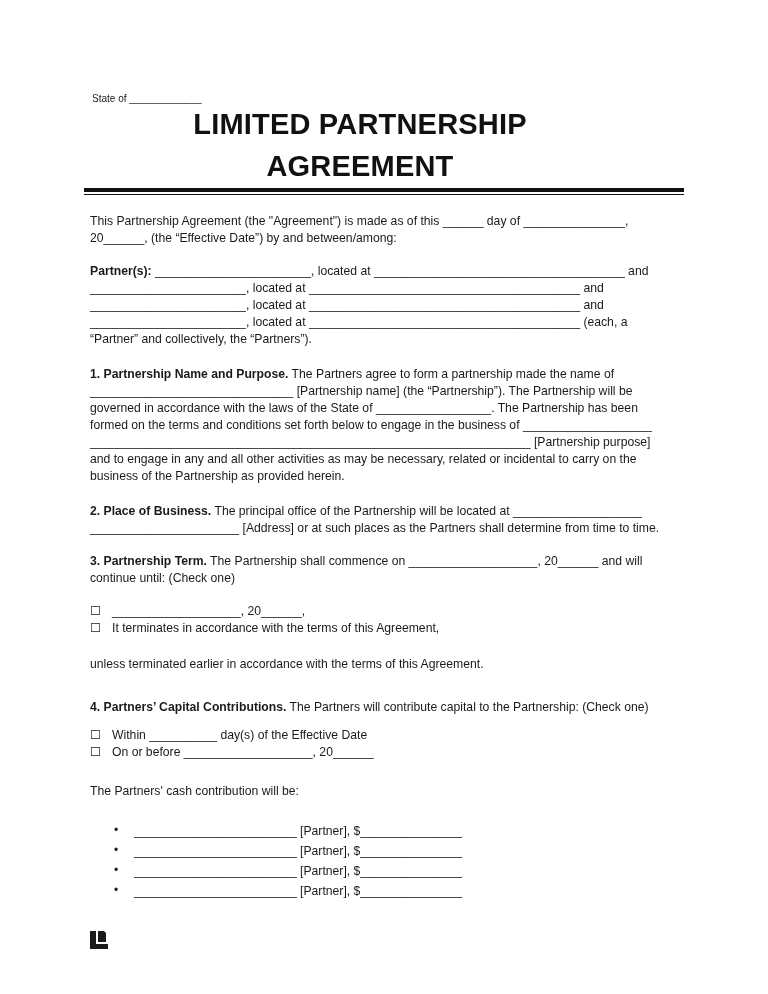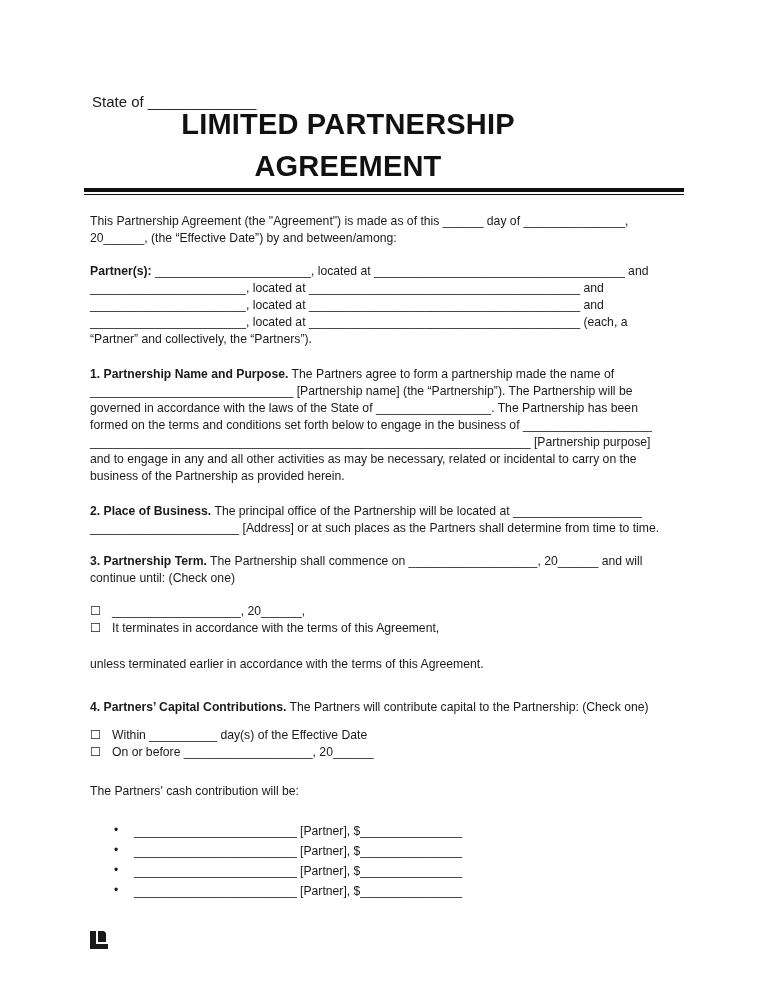--- a/index.html
+++ b/index.html
@@ -1,20 +1,20 @@
 <!DOCTYPE html>
 <html><head>
 <meta charset="utf-8">
 <style>
   html, body { margin:0; padding:0; background:#ffffff; }
   body { width:768px; height:994px; position:relative; overflow:hidden;
          font-family:"Liberation Sans", sans-serif; color:#1a1a1a; font-size:12.2px; }
   .abs { position:absolute; white-space:nowrap; }
-  .state { left:92px; top:93px; font-size:15px; }
-  .title { left:4px; width:688px; text-align:center; font-weight:bold; font-size:29px; color:#111; letter-spacing:0.2px; }
+  .state { left:92px; top:93px; font-size:10px; }
+  .title { left:16px; width:688px; text-align:center; font-weight:bold; font-size:29px; color:#111; letter-spacing:0.2px; }
   .t1 { top:108px; }
   .t2 { top:150px; }
   .rule-thick { position:absolute; left:84px; width:600px; top:188px; height:4px; background:#111; }
   .rule-thin { position:absolute; left:84px; width:600px; top:194px; height:1px; background:#111; }
   .line { position:absolute; left:90px; white-space:nowrap; line-height:17px; }
   .b { font-weight:bold; }
   .cb { display:inline-block; width:22px; }
   .bul { position:absolute; left:114px; font-size:12px; }
   .logo { position:absolute; left:90px; top:931px; width:18px; height:18px; }
 </style>

